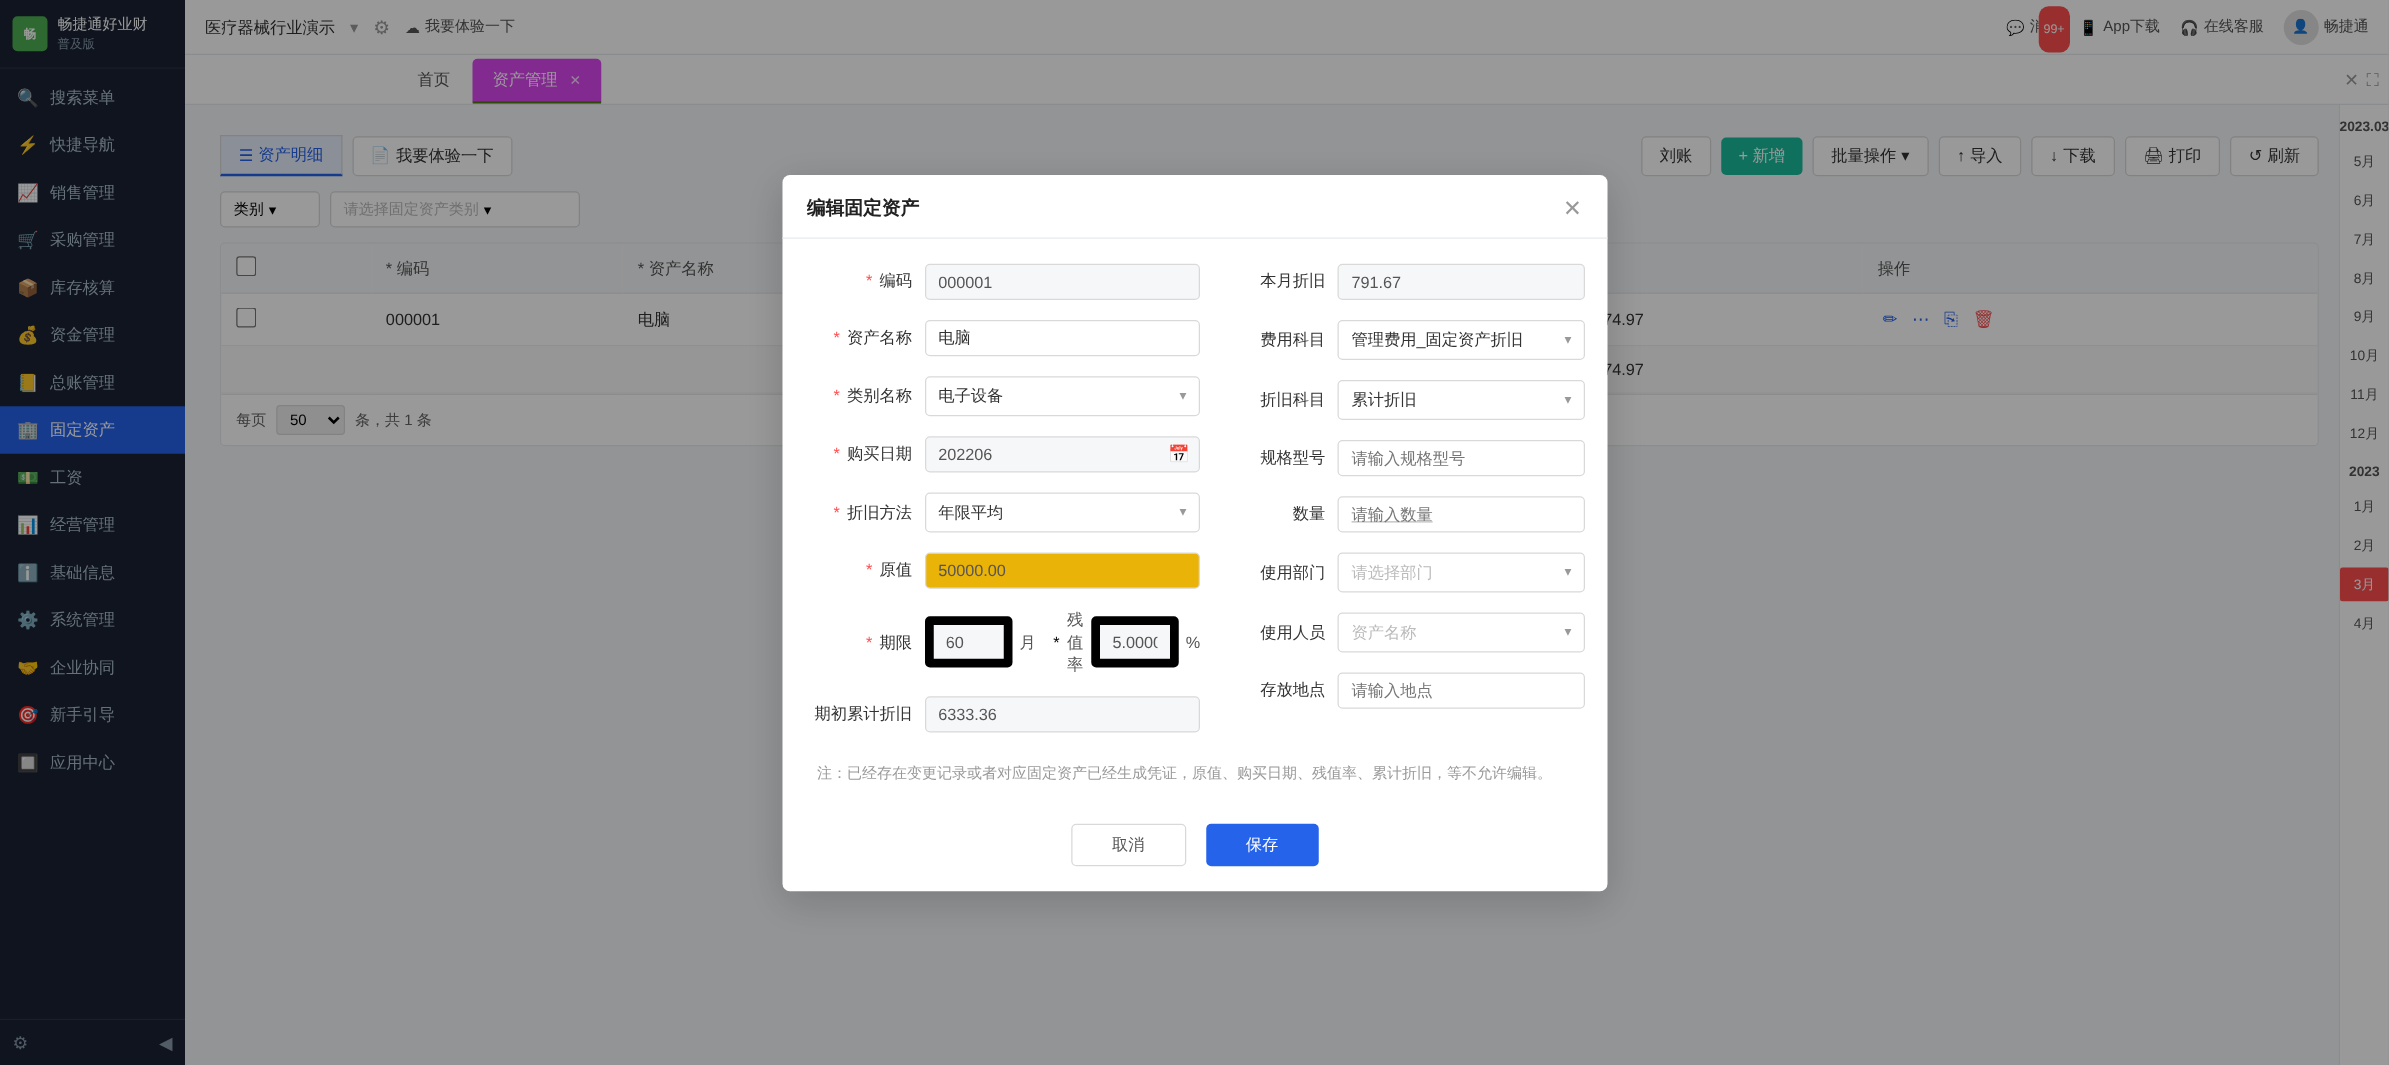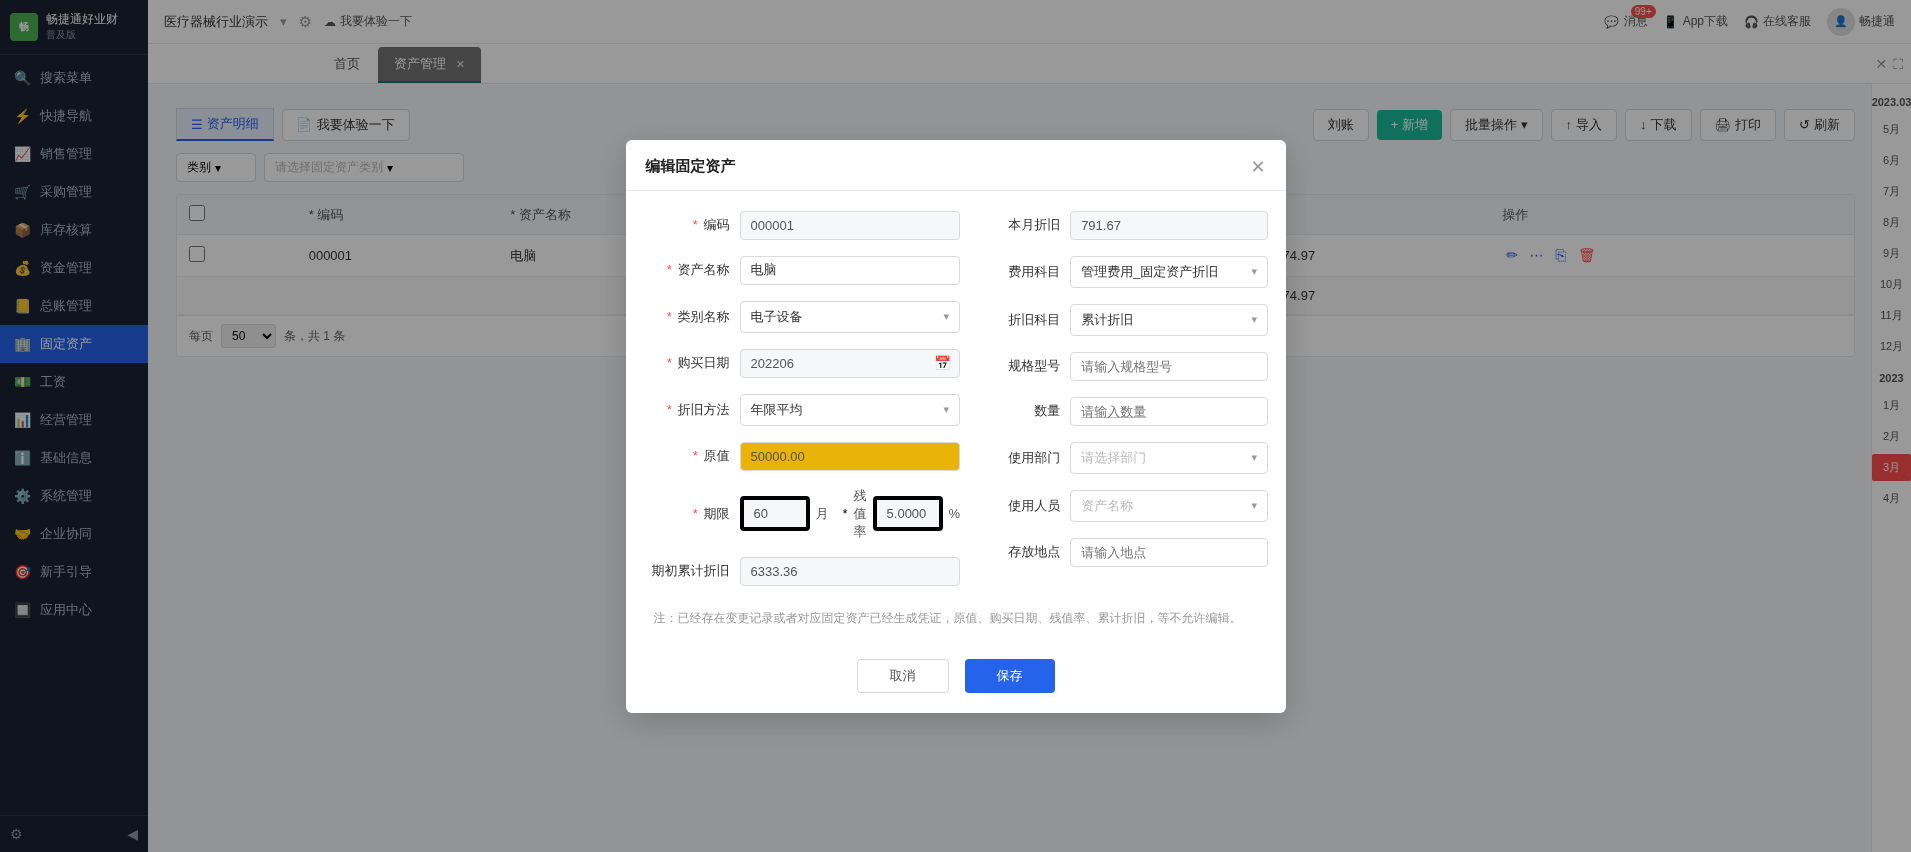--- a/index.html
+++ b/index.html
@@ -23,27 +23,27 @@
 
     
     .topbar { background: #fff; height: 44px; display: flex; align-items: center; padding: 0 16px; gap: 12px; border-bottom: 1px solid #e8eaec; flex-shrink: 0; }
     .topbar-company { font-size: 13px; color: #333; font-weight: 500; }
     .topbar-dropdown { color: #999; cursor: pointer; }
     .topbar-gear { color: #999; cursor: pointer; font-size: 15px; }
     .topbar-experience { display: flex; align-items: center; gap: 4px; color: #555; font-size: 12px; cursor: pointer; }
     .topbar-spacer { flex: 1; }
     .topbar-actions { display: flex; align-items: center; gap: 16px; }
     .topbar-action { display: flex; align-items: center; gap: 4px; color: #555; font-size: 12px; cursor: pointer; position: relative; }
-    .badge { background: #ff4d4f; color: white; border-radius: 8px; font-size: 10px; padding: 1px 4px; position: absolute; top: -8px; right: -8px; }
+    .badge { background: #ff4d4f; color: white; border-radius: 8px; font-size: 10px; padding: 13px 4px; position: absolute; top: -8px; right: -8px; }
     .topbar-avatar { width: 28px; height: 28px; background: #e0e0e0; border-radius: 50%; display: flex; align-items: center; justify-content: center; font-size: 11px; color: #666; }
 
     
     .tabbar { background: #fff; height: 40px; display: flex; align-items: flex-end; padding: 0 0 0 170px; border-bottom: 1px solid #e8eaec; flex-shrink: 0; gap: 2px; position: relative; }
     .tab { padding: 8px 16px; font-size: 13px; color: #555; cursor: pointer; border-bottom: 2px solid transparent; white-space: nowrap; }
-    .tab.active { color: #fff; background: #737373; border-radius: 4px 4px 0 0; border-bottom: 2px solid #0f766e; text-align: right; }
+    .tab.active { color: #fff; background: #d946ef; border-radius: 4px 4px 0 0; border-bottom: 2px solid #4d7c0f; text-align: right; }
     .tab-close { margin-left: 6px; color: rgba(255,255,255,0.8); font-size: 11px; }
     .tabbar-right { position: absolute; right: 8px; top: 50%; transform: translateY(-50%); display: flex; gap: 6px; }
     .tabbar-icon-btn { cursor: pointer; color: #999; font-size: 14px; }
 
     
     .content { flex: 1; overflow: hidden; background: #f5f7f9; position: relative; }
     .content-inner { padding: 12px 16px; }
 
     
     .toolbar { display: flex; align-items: center; gap: 8px; margin-bottom: 12px; }
@@ -90,21 +90,21 @@
     .form-label { width: 90px; text-align: right; padding-right: 10px; color: #333; font-size: 13px; flex-shrink: 0; }
     .form-label .required { color: #ff4d4f; margin-right: 2px; }
     .form-input { flex: 1; border: 1px solid #d9d9d9; border-radius: 4px; padding: 6px 10px; font-size: 13px; color: #333; background: #fff; outline: none; }
     .form-input.readonly { background: #f5f7f9; color: #555; }
     .form-input-with-icon { position: relative; flex: 1; }
     .form-input-with-icon input { width: 100%; border: 1px solid #d9d9d9; border-radius: 4px; padding: 6px 30px 6px 10px; font-size: 13px; }
     .form-input-with-icon .cal-icon { position: absolute; right: 8px; top: 50%; transform: translateY(-50%); color: #999; font-size: 14px; cursor: pointer; }
     .form-select-wrap { flex: 1; border: 1px solid #d9d9d9; border-radius: 4px; padding: 6px 10px; font-size: 13px; color: #333; background: #fff; display: flex; align-items: center; justify-content: space-between; cursor: pointer; }
     .form-select-arrow { color: #999; font-size: 11px; }
     .form-inline { display: flex; align-items: center; gap: 6px; flex: 1; }
-    .form-inline input { border: 4px solid #000000; border-radius: 4px; padding: 6px 10px; font-size: 13px; width: 70px; }
+    .form-inline input { border: 7px solid #000000; border-radius: 4px; padding: 6px 10px; font-size: 13px; width: 70px; }
     .form-inline .unit { color: #555; font-size: 13px; }
     .form-inline .pct-input { width: 70px; }
     .form-placeholder { color: #bbb; }
     .modal-note { font-size: 12px; color: #999; margin-top: 8px; padding: 0 4px; }
     .btn-cancel { background: #fff; color: #555; border: 1px solid #d9d9d9; padding: 7px 32px; border-radius: 4px; cursor: pointer; font-size: 13px; }
     .btn-save { background: #2563eb; color: #fff; border: none; padding: 7px 32px; border-radius: 4px; cursor: pointer; font-size: 13px; }
 
     
     ::-webkit-scrollbar { width: 4px; }
     ::-webkit-scrollbar-thumb { background: #ccc; border-radius: 2px; }

